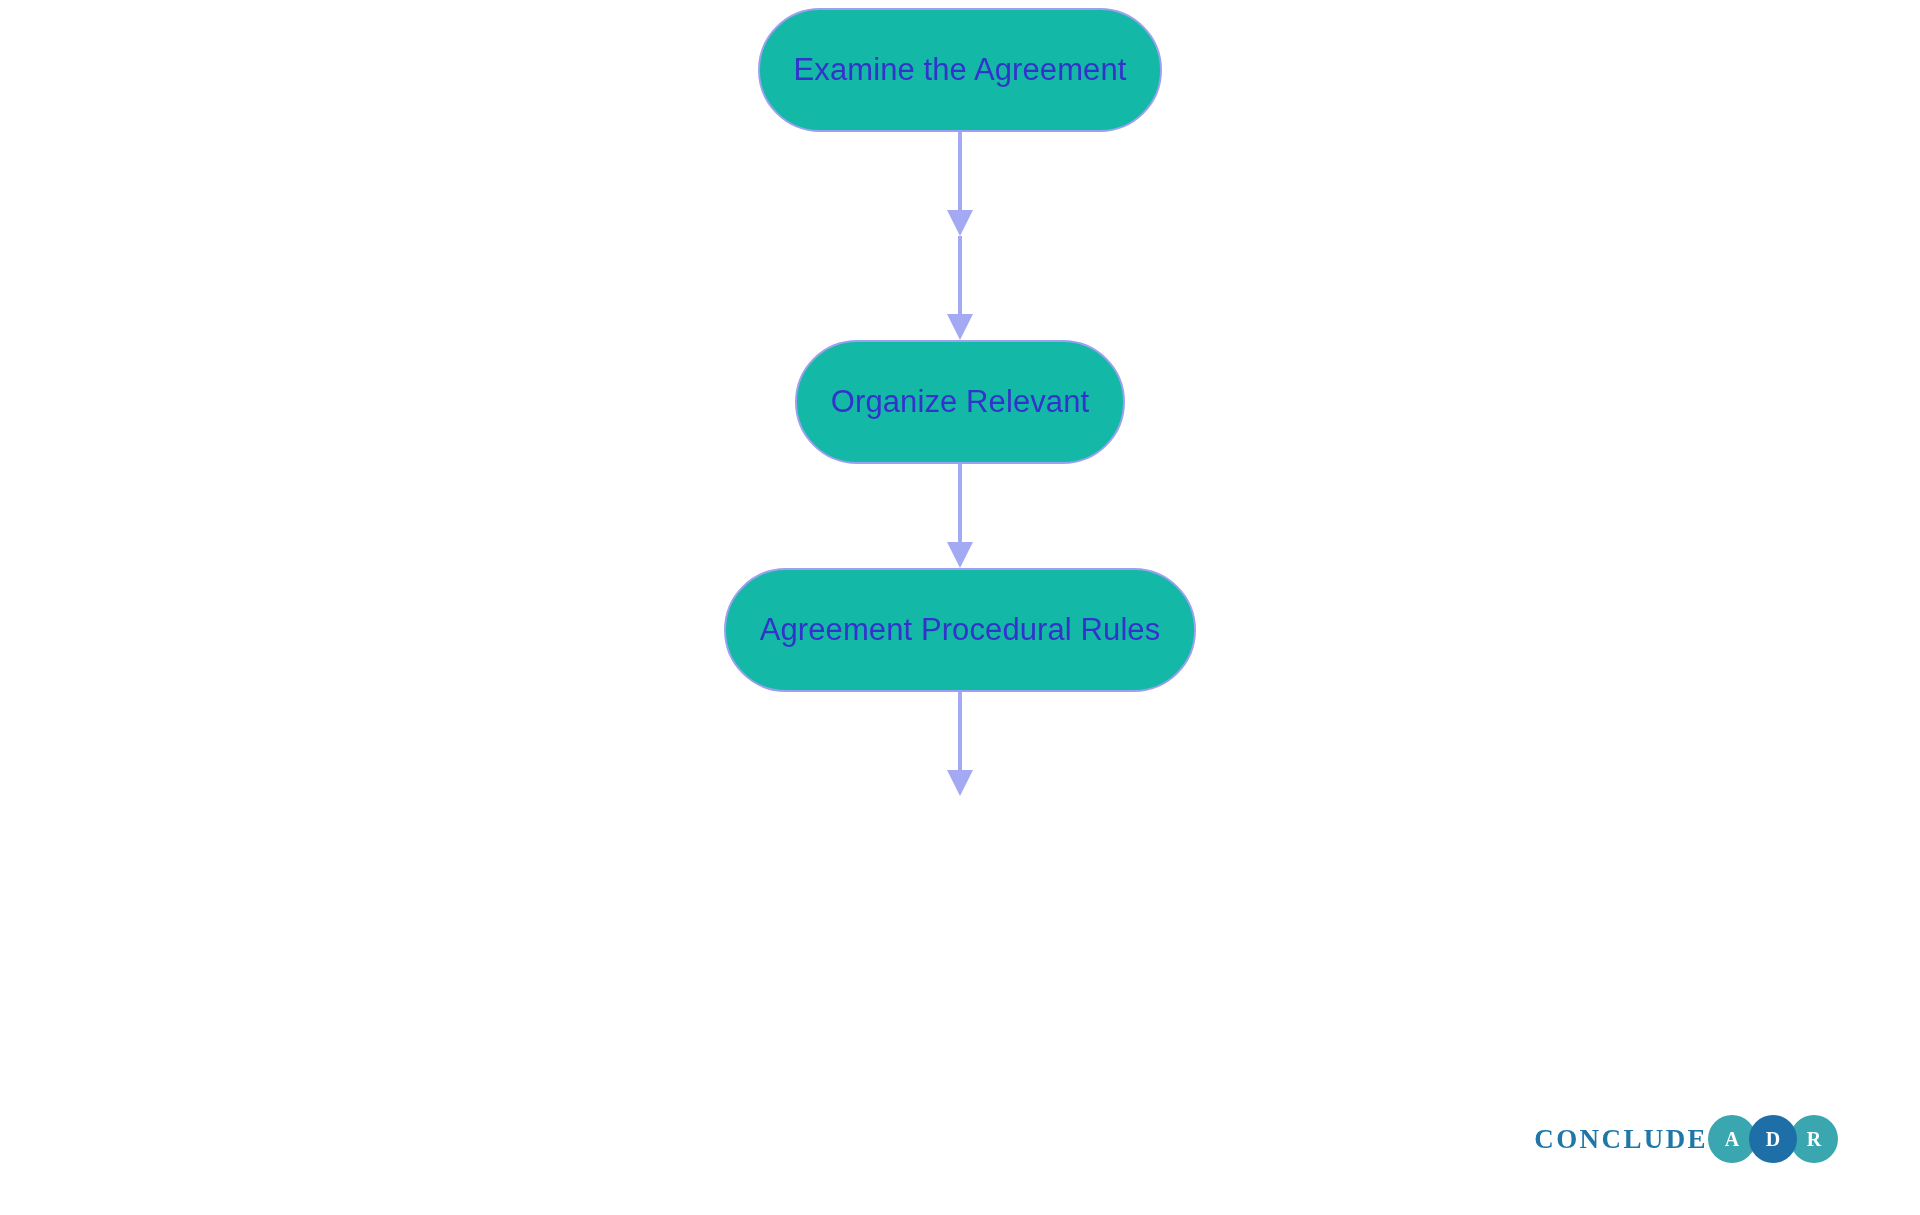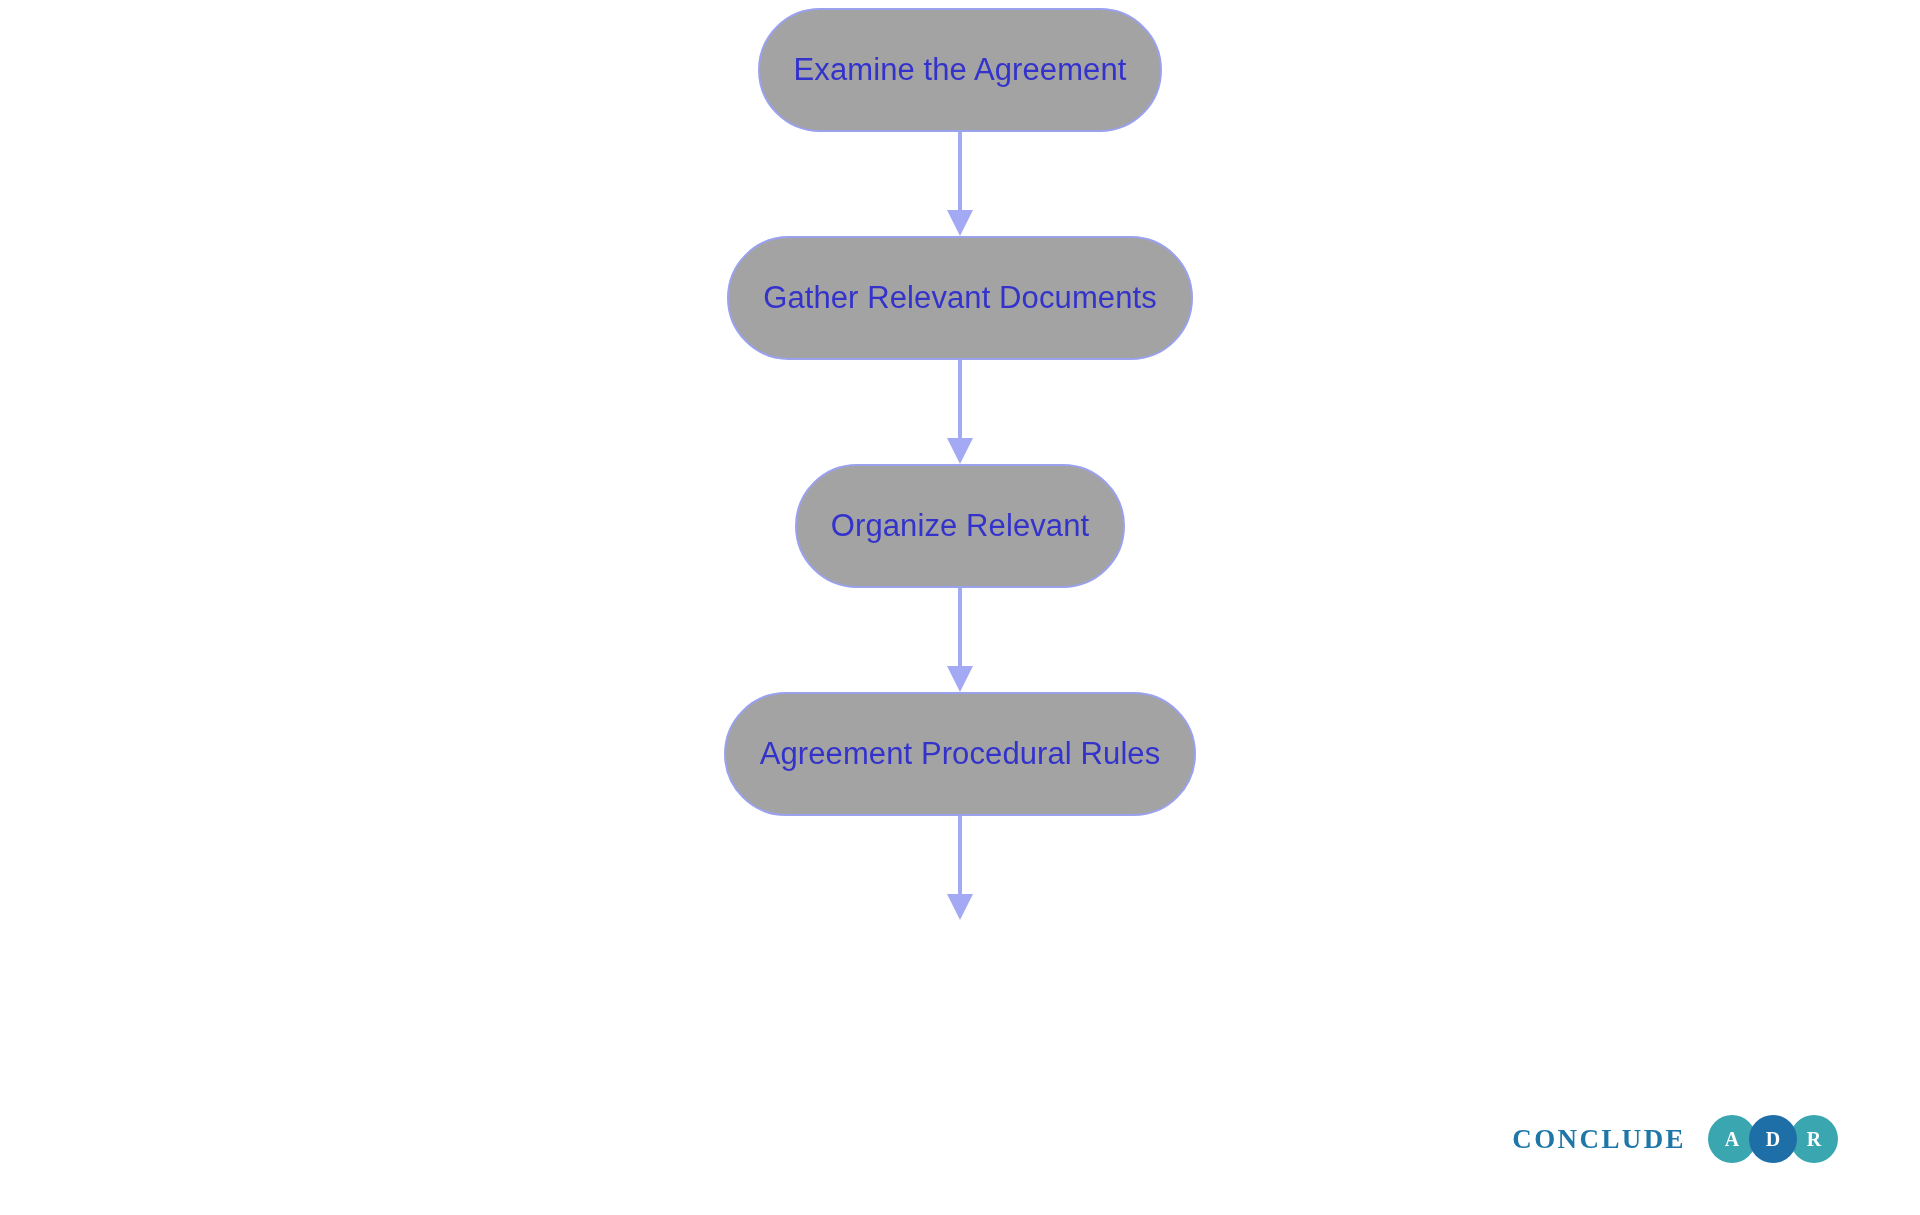--- a/index.html
+++ b/index.html
@@ -32,21 +32,21 @@
     top: 0;
     width: 1920px;
     display: flex;
     flex-direction: column;
     align-items: center;
   }
 
   
   .node {
     box-sizing: border-box;
-    background: #a3a3a3;
+    background: #14b8a6;
     border: 2px solid #9aa1ef;
     border-radius: 62px;
     height: 124px;
     display: flex;
     align-items: center;
     justify-content: center;
     text-align: center;
     padding: 0 34px;
     white-space: nowrap;
   }
@@ -87,21 +87,20 @@
     border-top: 26px solid #a3a9f2;
   }
 
   
   .logo {
     position: absolute;
     right: 82px;
     bottom: 52px;
     display: flex;
     align-items: center;
-    gap: 22px;
   }
   .logo-wordmark {
     color: #1f77a8;
     font-family: "Liberation Serif", "DejaVu Serif", serif;
     font-weight: 700;
     font-size: 27px;
     letter-spacing: 2.4px;
   }
   .logo-circles {
     position: relative;
@@ -134,23 +133,20 @@
 
     <div class="node node-1">
       <span class="node-label">Examine the Agreement</span>
     </div>
 
     <div class="connector">
       <span class="stem"></span>
       <span class="head"></span>
     </div>
 
-    <div class="node node-2">
-      <span class="node-label">Gather Relevant Documents</span>
-    </div>
 
     <div class="connector">
       <span class="stem"></span>
       <span class="head"></span>
     </div>
 
     <div class="node node-3">
       <span class="node-label">Organize Relevant</span>
     </div>
 

